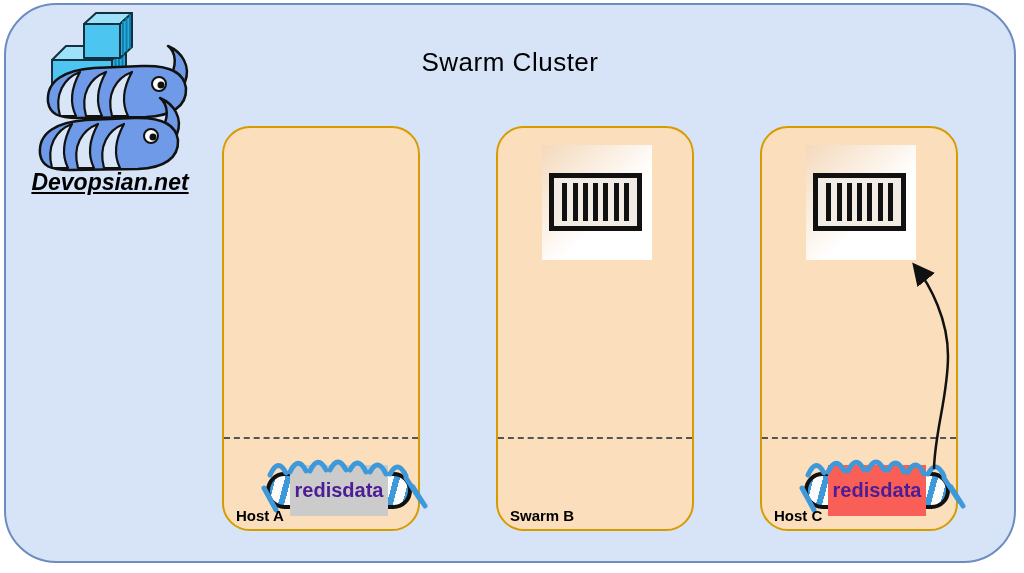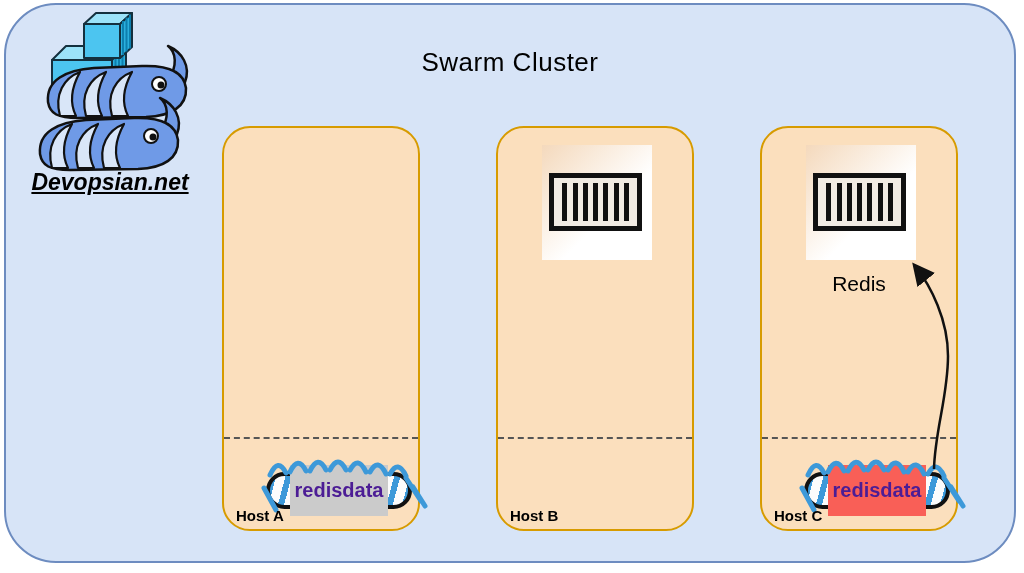--- a/index.html
+++ b/index.html
@@ -146,36 +146,35 @@
       <i></i>
         <i></i>
         <i></i>
         <i></i>
         <i></i>
         <i></i>
         <i></i>
     </div>
   </div>
   <div class="dash"></div>
-  <div class="host-label">Host B</div>
+  <div class="host-label">Swarm B</div>
 </div>
 
 <div class="host host-c">
   <div class="icon-box">
     <div class="barcode">
       <i></i>
         <i></i>
         <i></i>
         <i></i>
         <i></i>
         <i></i>
         <i></i>
     </div>
   </div>
-  <div class="svc-label">Redis</div>
   <div class="dash"></div>
   <div class="volume">
     <div class="pill">
       <span class="vol-label vol-c-label">redisdata</span>
     </div>
     <svg class="scribble" width="172" height="66" viewBox="0 0 172 66">
       <path d="M14,19 Q22,1 30,17 M34,16 Q42,-1 50,15 M54,15 Q62,-2 70,14 M74,14 Q82,-2 90,14 M94,14 Q102,-1 110,16 M114,16 Q122,1 130,18 M134,18 Q142,3 150,20 M150,22 L165,45 M157,31 L169,50 M8,32 L20,54"></path>
     </svg>
   </div>
   <div class="host-label">Host C</div>

